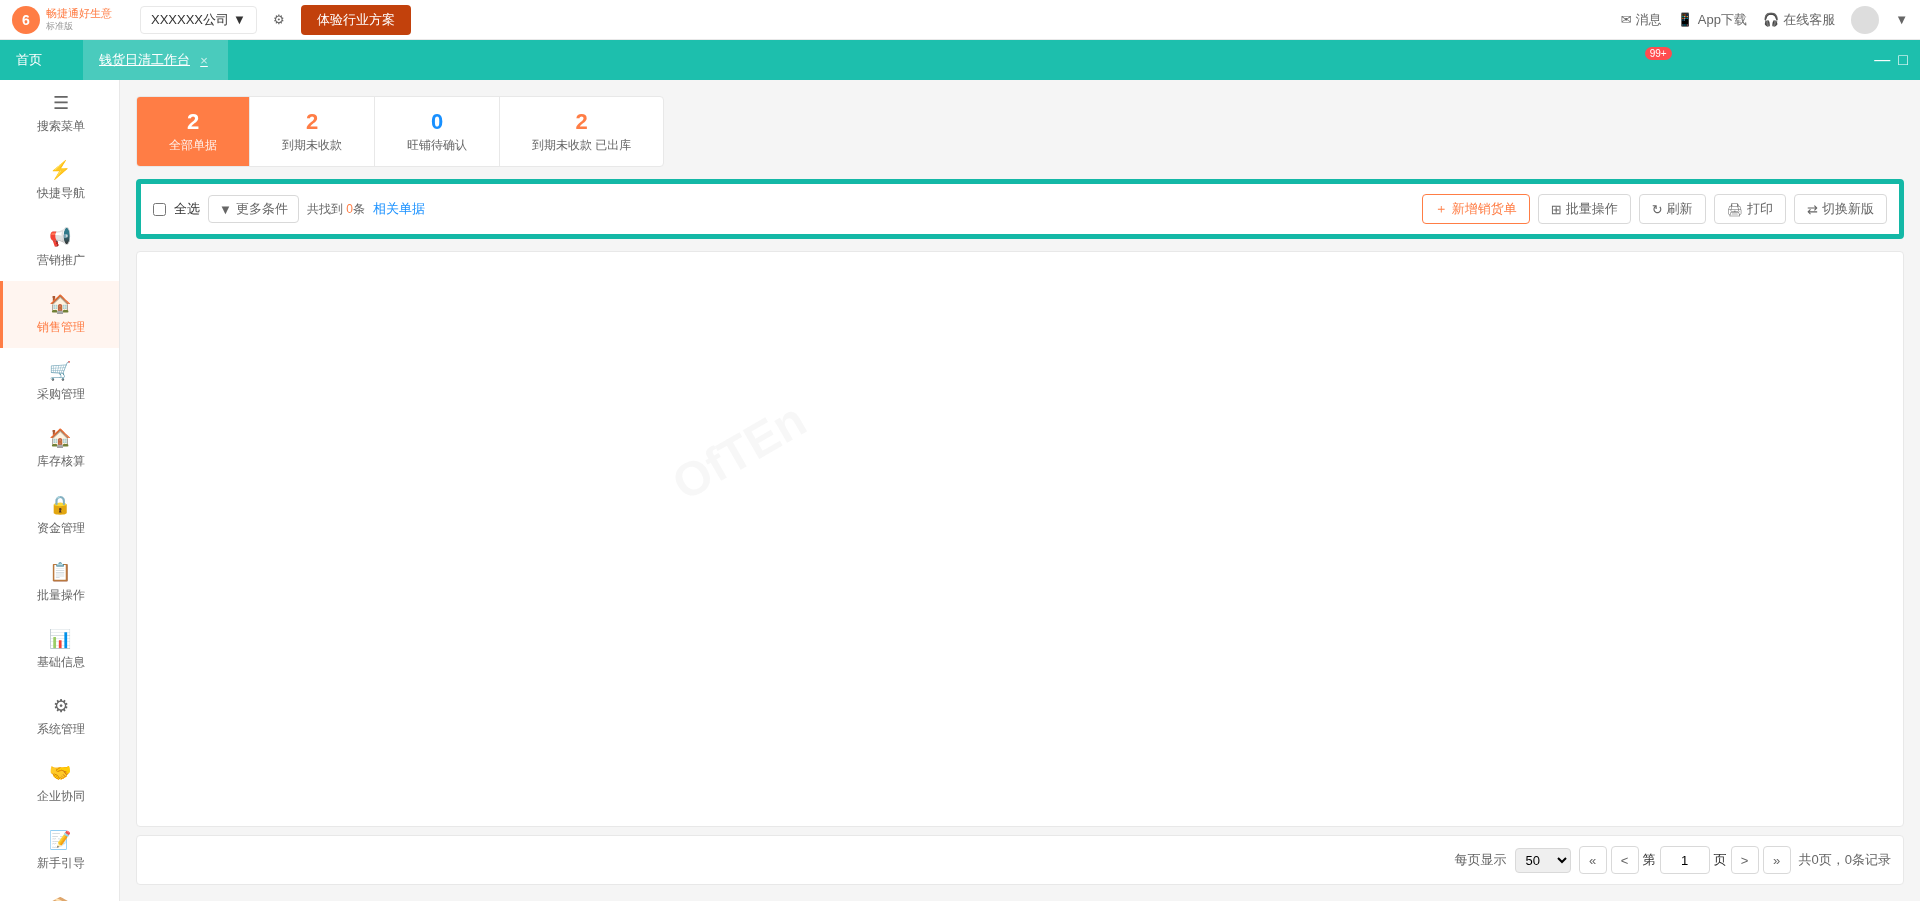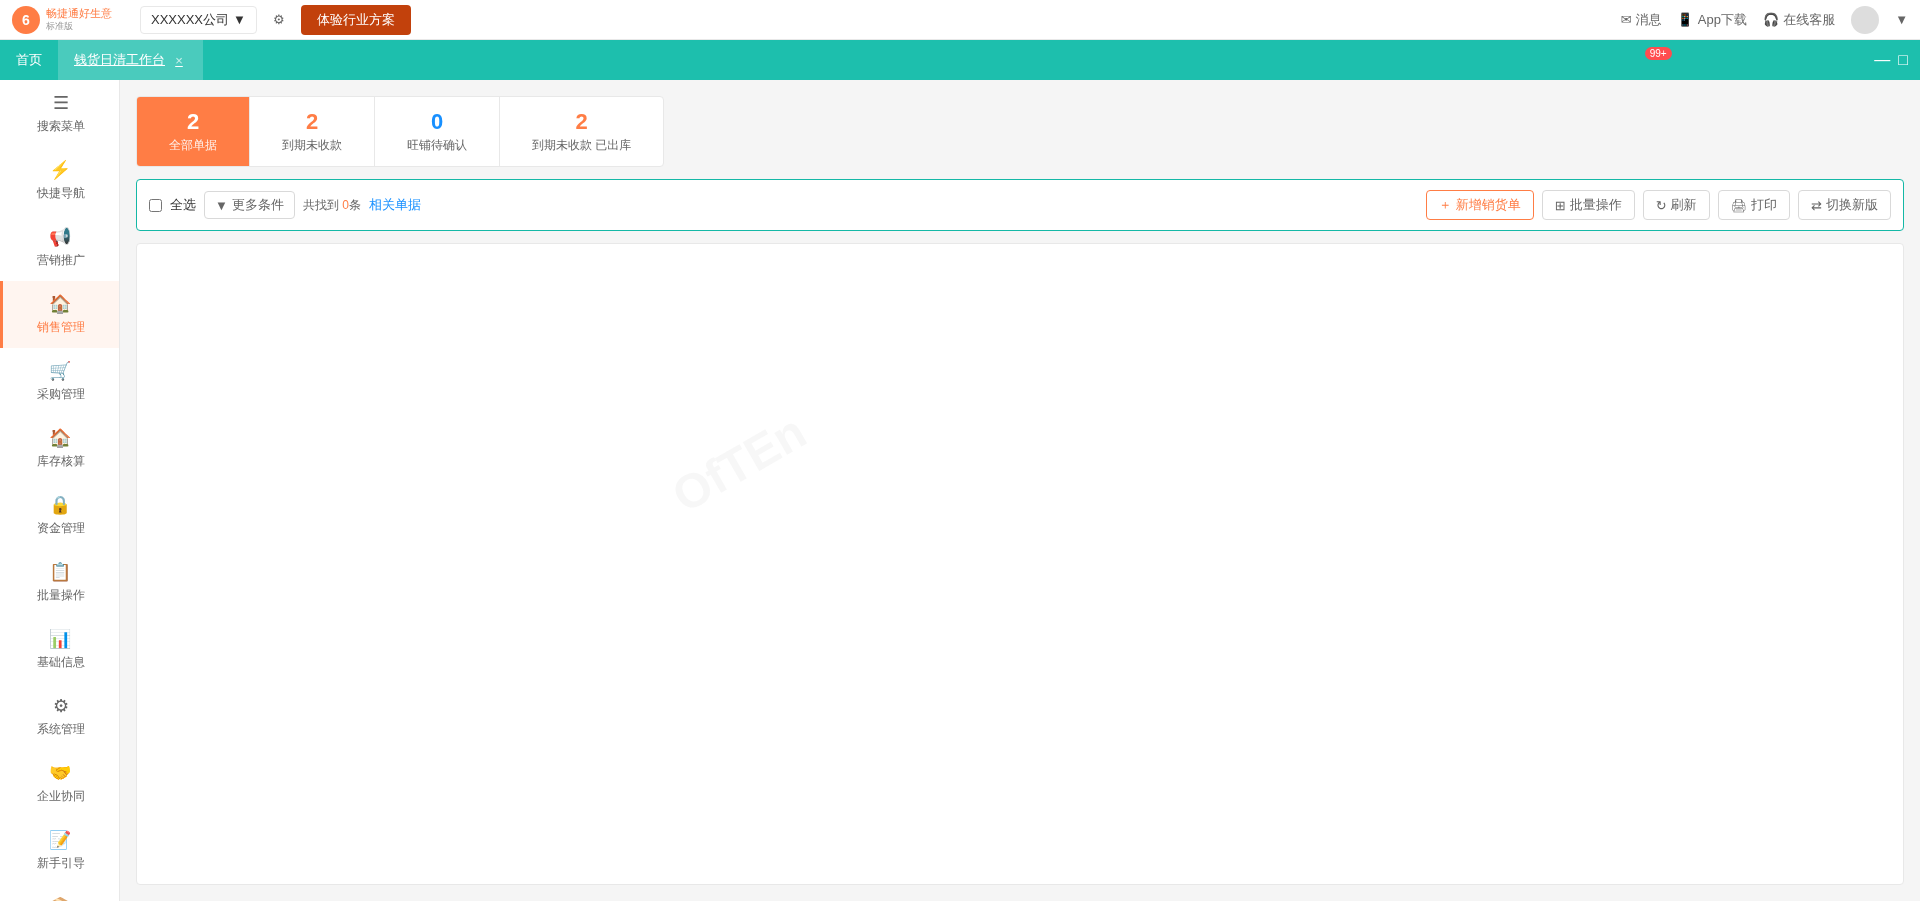--- a/index.html
+++ b/index.html
@@ -29,21 +29,21 @@
     .badge { background: #ff4d4f; color: white; border-radius: 10px; font-size: 10px; padding: 1px 5px; position: absolute; top: -8px; right: -10px; margin-top: 44px; }
     .avatar { width: 28px; height: 28px; background: #ddd; border-radius: 50%; }
 
     
     .nav-tabs {
       height: 40px;
       background: #1dbfad;
       display: flex;
       align-items: center;
       padding: 0;
-      position: fixed; top: 40px; left: 0; right: 0; z-index: 99;
+      position: fixed; top: 40px; left: 0; right: 0; z-index: 99; gap: 25px;
     }
     .nav-tab { padding: 0 16px; height: 40px; display: flex; align-items: center; cursor: pointer; color: rgba(255,255,255,0.8); font-size: 13px; gap: 6px; }
     .nav-tab.active { background: rgba(255,255,255,0.2); color: white; text-decoration: underline; }
     .nav-tab-home { color: white; }
     .nav-tab-close { width: 16px; height: 16px; display: flex; align-items: center; justify-content: center; border-radius: 50%; color: rgba(255,255,255,0.7); cursor: pointer; }
     .nav-tabs-right { margin-left: auto; display: flex; align-items: center; gap: 8px; padding-right: 12px; }
     .nav-tabs-right-icon { color: white; cursor: pointer; font-size: 16px; }
 
     
     .sidebar {
@@ -103,21 +103,21 @@
     .status-tab .count.blue { color: #1890ff; }
     .status-tab .count.white { color: white; }
 
     
     .toolbar {
       display: flex;
       align-items: center;
       gap: 8px;
       padding: 10px 12px;
       background: #fff;
-      border: 1px solid #14b8a6;
+      border: 5px solid #14b8a6;
       border-radius: 4px;
       margin-bottom: 12px;
     }
     .toolbar-left { display: flex; align-items: center; gap: 8px; flex: 1; }
     .toolbar-right { display: flex; align-items: center; gap: 8px; }
     .checkbox-all { cursor: pointer; }
     .filter-btn { display: flex; align-items: center; gap: 4px; border: 1px solid #d9d9d9; border-radius: 4px; padding: 4px 10px; cursor: pointer; background: #fff; color: #666; font-size: 13px; }
     .found-count { font-size: 12px; color: #666; text-align: center; }
     .found-count .highlight { color: #ff7d45; }
     .action-link { color: #1890ff; cursor: pointer; text-decoration: none; font-size: 13px; }
@@ -324,15 +324,33 @@
           <span>⇄</span>
           <span>切换新版</span>
         </button>
       </div>
     </div>
 
     <div class="table-area" style="position:relative; overflow:hidden;">
       <div class="watermark-text" style="top:30%; left:30%;">OfTEn</div>
     </div>
 
+    <div class="pagination-bar">
+      <span class="pagination-info">每页显示</span>
+      <select class="page-size-select">
+        <option>50</option>
+        <option>20</option>
+        <option>100</option>
+      </select>
+      <div class="page-nav">
+        <div class="page-btn">«</div>
+        <div class="page-btn">&lt;</div>
+        <span>第</span>
+        <input type="text" class="page-input" value="1" style="">
+        <span>页</span>
+        <div class="page-btn">&gt;</div>
+        <div class="page-btn">»</div>
+      </div>
+      <span class="page-total">共0页，0条记录</span>
+    </div>
 
   </div>
 </div>
 
 </body></html>

